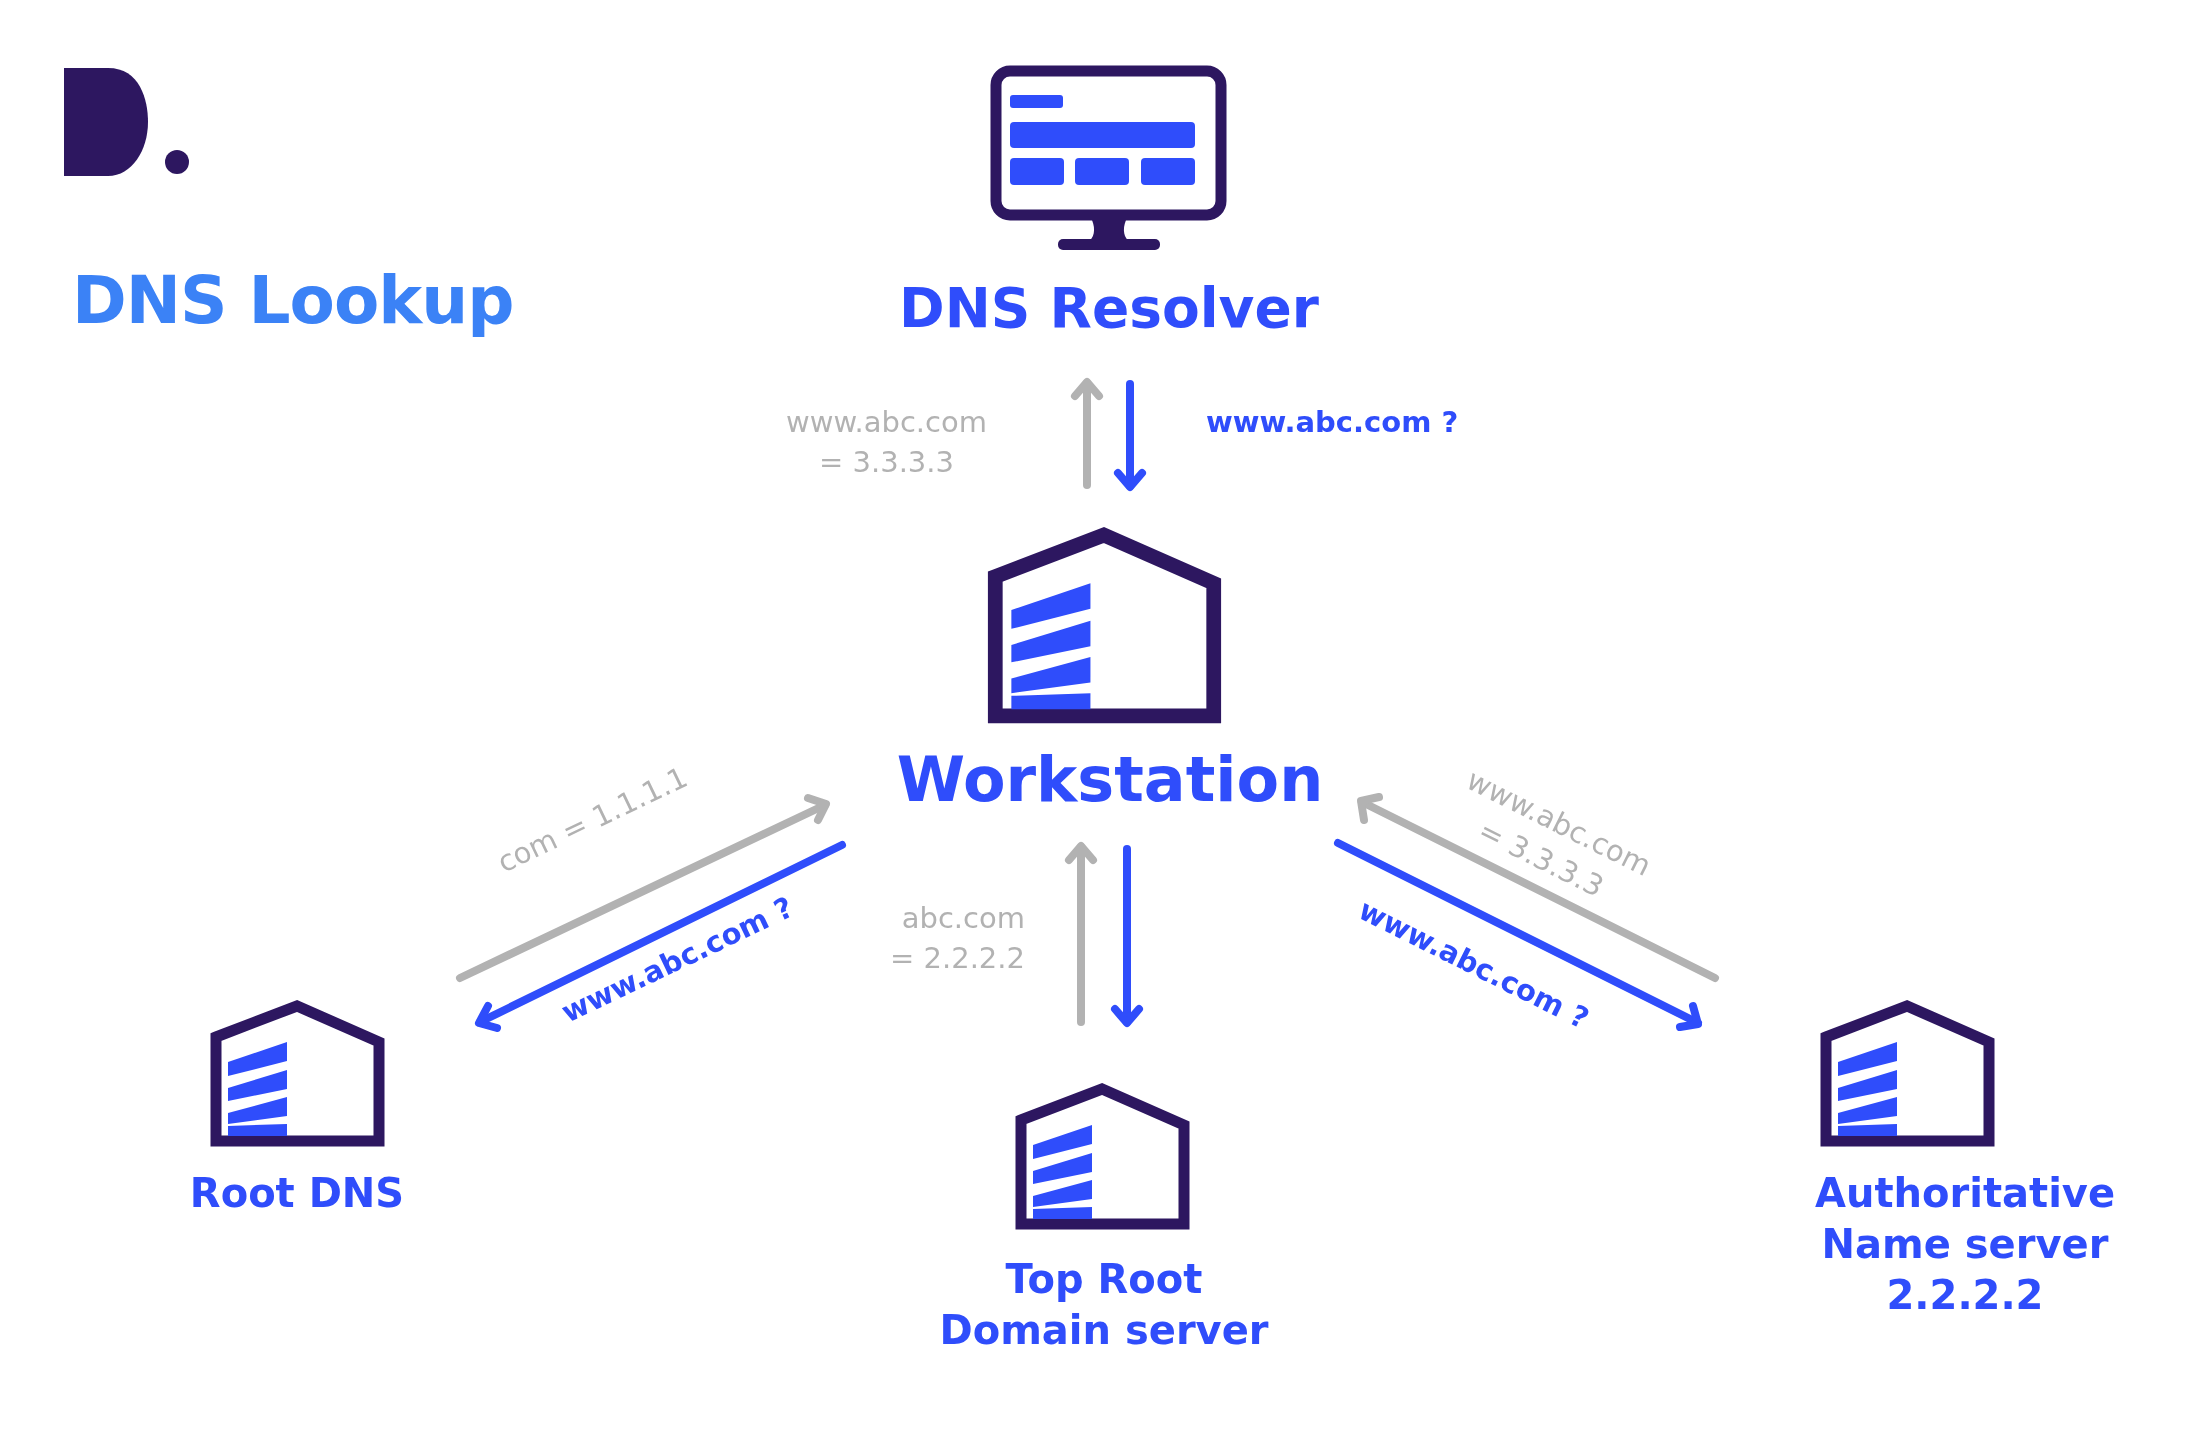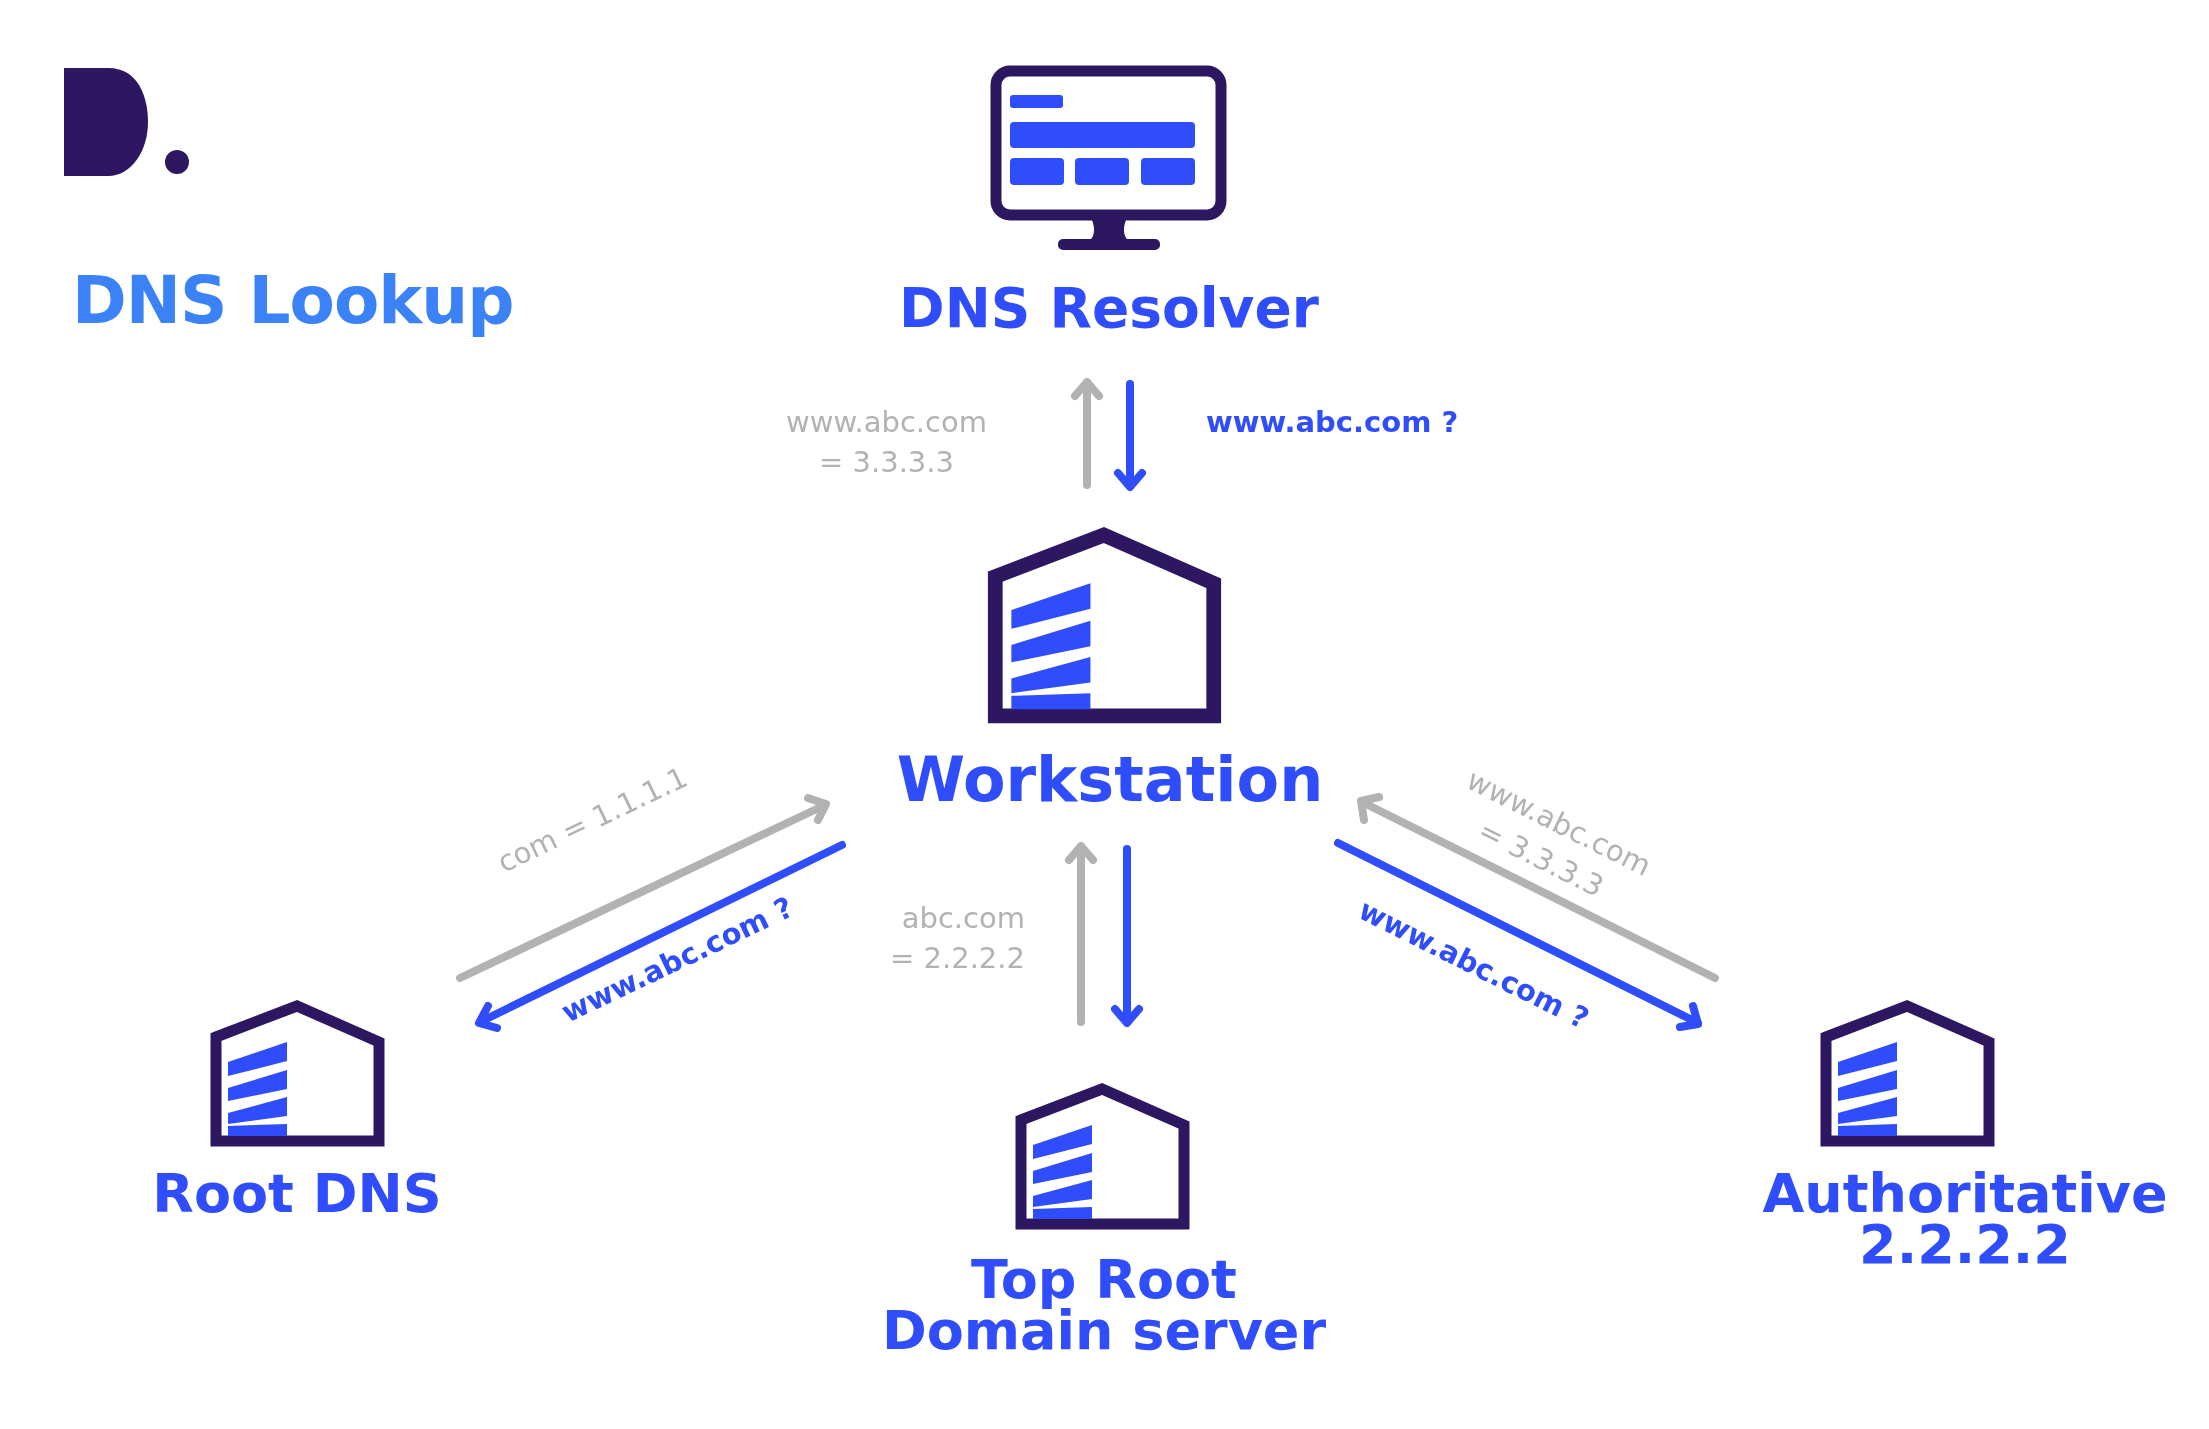--- a/index.html
+++ b/index.html
@@ -1,19 +1,19 @@
 <!DOCTYPE html>
 <html><head>
 <meta charset="utf-8">
 <style>
   html, body { margin: 0; padding: 0; background: #ffffff; }
   body { width: 2209px; height: 1429px; position: relative; overflow: hidden; font-family: "DejaVu Sans", sans-serif; }
   .abs { position: absolute; }
   .title { left: 72px; top: 262px; font-size: 66px; font-weight: bold; color: #3b82f6; letter-spacing: -1px; }
-  .node-label { font-weight: bold; color: #2f4dfb; font-size: 54px; text-align: center; line-height: 51px; white-space: nowrap; transform: translateX(-50%); }
+  .node-label { font-weight: bold; color: #2f4dfb; font-size: 40px; text-align: center; line-height: 51px; white-space: nowrap; transform: translateX(-50%); }
   .edge-label { font-size: 29px; line-height: 40px; white-space: nowrap; }
   .gray { color: #b2b2b2; }
   .blue { color: #2f4dfb; }
   svg { position: absolute; left: 0; top: 0; }
 </style>
 </head>
 <body>
 
 <svg width="2209" height="1429" viewBox="0 0 2209 1429">
   <defs>
@@ -91,20 +91,21 @@
 
 <div class="abs node-label" style="left:1109px; top:283px; font-size:55px;">DNS Resolver</div>
 <div class="abs node-label" style="left:1110px; top:754px; font-size:62px;">Workstation</div>
 <div class="abs node-label" style="left:297px; top:1168px;">Root DNS</div>
 <div class="abs node-label" style="left:1104px; top:1254px;">
   <div>Top Root</div>
   <div>Domain server</div>
 </div>
 <div class="abs node-label" style="left:1918px; top:1168px;margin-left:47px;">
   <div>Authoritative</div>
+  <div>Name server</div>
   <div>2.2.2.2</div>
 </div>
 
 <div class="abs edge-label gray" style="left:786px; top:402px; text-align:center;">
   <div>www.abc.com</div>
   <div>= 3.3.3.3</div>
 </div>
 <div class="abs edge-label blue" style="left:1206px; top:402px; font-weight:bold;">www.abc.com ?</div>
 
 <div class="abs edge-label gray" style="left:508px; top:842px; transform: rotate(-25.5deg); transform-origin: left bottom;">com = 1.1.1.1</div>

